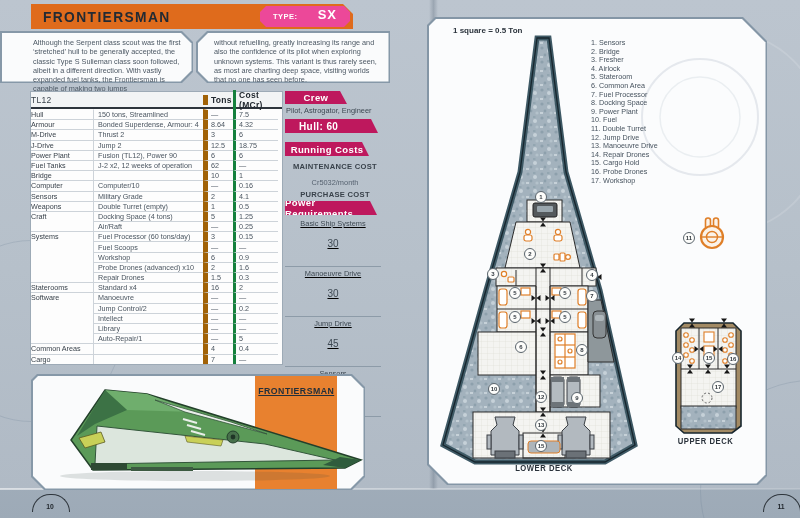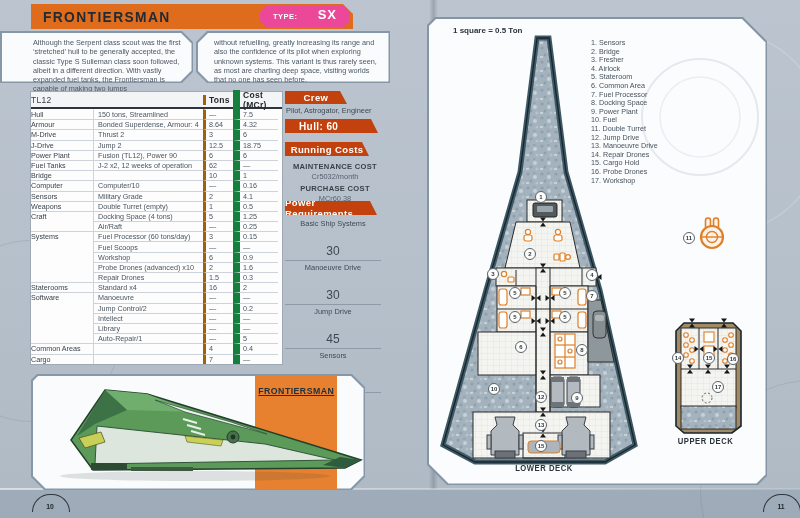--- a/index.html
+++ b/index.html
@@ -47,43 +47,43 @@
     border:1px solid #9daab6;font-size:7.2px;color:#49545f;}
   .t-head{display:flex;height:15px;align-items:center;border-bottom:2px solid #2d343c;
     background:#f2f4f5;font-weight:700;color:#222930;font-size:8.5px;letter-spacing:.3px;}
   .t-row{display:flex;height:10.2px;align-items:center;}
   .c1{width:62px;font-weight:400;color:#39424b;box-sizing:border-box;}
   .c2{width:110px;padding-left:4px;box-sizing:border-box;}
   .c3{width:30px;padding-left:3px;box-sizing:border-box;}
   .c4{width:45px;padding-left:3px;box-sizing:border-box;}
   .t-row .c1,.t-row .c2,.t-row .c3,.t-row .c4{border-top:1px solid #cdd3d9;height:100%;display:flex;align-items:center;}
   .t-row .c2,.t-head .c2{border-left:1px solid #cdd3d9;}
-  .t-row .c3,.t-head .c3{border-left:3px solid #a16207;}
-  .t-row .c4,.t-head .c4{border-left:7px solid #15803d;}
+  .t-row .c3,.t-head .c3{border-left:5px solid #a16207;}
+  .t-row .c4,.t-head .c4{border-left:3px solid #15803d;}
   .t-head .c2{border-left-color:transparent;}
   .t-row.cont .c1{border-top-color:transparent;}
   .t-row:first-of-type .c1,.t-row:first-of-type .c2,.t-row:first-of-type .c3,.t-row:first-of-type .c4{border-top-color:transparent;}
 
   
-  .obar{position:absolute;background:#c2410c;color:#fff;font-weight:700;
+  .obar{position:absolute;background:#be185d;color:#fff;font-weight:700;
     display:flex;align-items:center;justify-content:center;letter-spacing:.4px;}
   .slant{clip-path:polygon(0 0,calc(100% - 7px) 0,100% 100%,0 100%);}
   .sb-crew{left:285px;top:91px;width:62px;height:13px;font-size:9.5px;}
   .sb-crew-val{position:absolute;left:286px;top:106px;font-size:7.4px;color:#3d4852;}
   .sb-hull{left:285px;top:119px;width:93px;height:14px;font-size:10px;justify-content:flex-start;padding-left:14px;box-sizing:border-box;}
   .sb-rc{left:285px;top:142px;width:84px;height:14px;font-size:9.5px;}
   .rc-block{position:absolute;left:285px;top:159px;width:100px;text-align:center;color:#566270;}
   .rc-block .b{font-weight:700;color:#39424b;font-size:7.6px;letter-spacing:.3px;margin-top:3px;}
-  .rc-block .v{font-size:7.4px;margin-top:1px;}
+  .rc-block .v{font-size:7.4px;margin-top:7px;}
   .sb-pw{left:285px;top:201px;width:92px;height:14px;font-size:9.5px;}
   .pw-list{position:absolute;left:285px;top:217px;width:96px;text-align:center;}
-  .pw-item{border-bottom:1px solid #8d9ba8;padding:2px 0 2px 0;}
+  .pw-item{border-bottom:1px solid #8d9ba8;padding:2px 0 17px 0;text-decoration:underline;}
   .pw-item:last-child{border-bottom:none;}
   .pw-n{font-size:7.4px;color:#3d4852;}
-  .pw-v{font-size:12px;color:#3d4852;margin-top:16px;}
+  .pw-v{font-size:10px;color:#3d4852;margin-top:10px;}
 
   
   .shipbox{position:absolute;left:31px;top:374px;width:334px;height:116px;}
   .shipbox .bor{position:absolute;inset:0;background:#8698a8;
     clip-path:polygon(6px 0,calc(100% - 13px) 0,100% 13px,100% calc(100% - 13px),calc(100% - 13px) 100%,13px 100%,0 calc(100% - 13px),0 6px);}
   .shipbox .inn{position:absolute;inset:1.5px;background:#fafbfc;
     clip-path:polygon(6px 0,calc(100% - 13px) 0,100% 13px,100% calc(100% - 13px),calc(100% - 13px) 100%,13px 100%,0 calc(100% - 13px),0 6px);}
   .oband{position:absolute;left:224px;top:1.5px;width:82px;height:113px;background:#e8812f;}
   .oband-lab{position:absolute;left:0;top:9px;width:82px;text-align:center;font-size:9.5px;
     font-weight:700;letter-spacing:.5px;color:#232f3a;text-decoration:underline;transform:scaleX(.92);}

